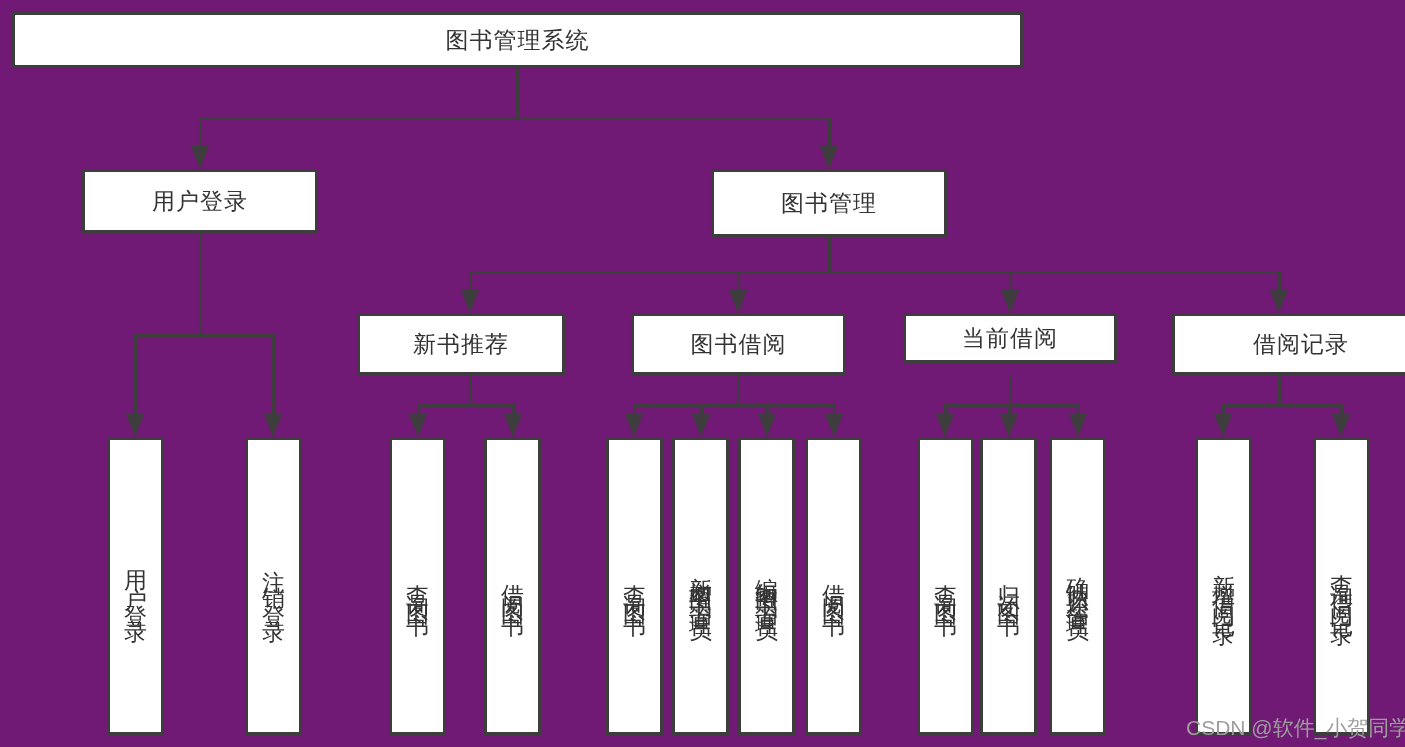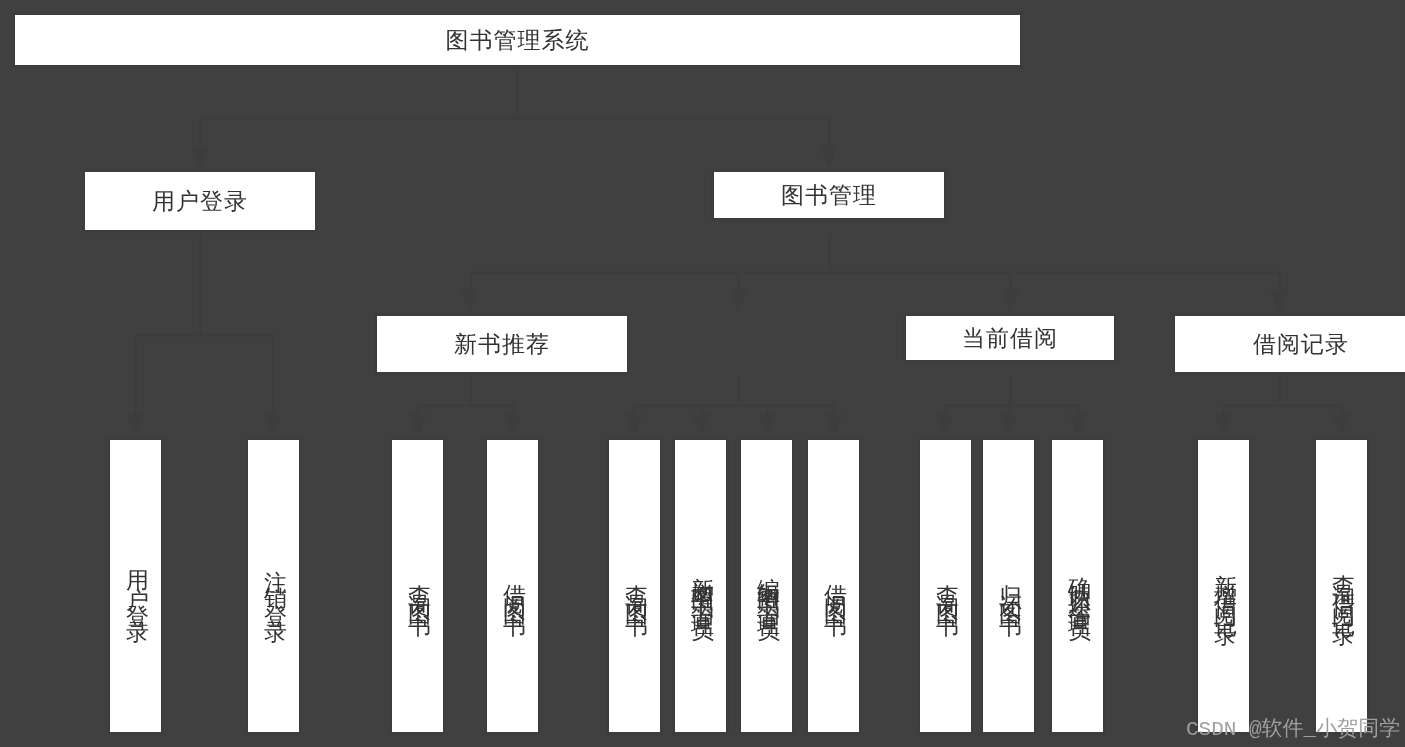--- a/index.html
+++ b/index.html
@@ -1,20 +1,20 @@
 <!DOCTYPE html>
 <html><head>
 <meta charset="utf-8">
 <style>
   html,body{margin:0;padding:0;background:#ffffff;}
   .canvas{
     position:relative;
     width:1405px;height:747px;
-    background:#404040;
-    font-family:Liberation Mono, monospace;
+    background:#701a75;
+    font-family:Liberation Sans, sans-serif;
     overflow:hidden;
   }
   
   .node{
     position:absolute;
     box-sizing:border-box;
     border:3px solid #3d3d3d;
     background:#ffffff;
     display:flex;
     align-items:center;
@@ -33,22 +33,22 @@
     letter-spacing:6px;
     white-space:normal;
     line-height:1;
   }
   .vnode.sp-wide .lbl{letter-spacing:17px;}
   .vnode.sp-mid .lbl{letter-spacing:10px;}
 
   
   .n-root           {left:12px;  top:12px;  width:1011px;height:56px;}
   .n-user-login     {left:82px;  top:169px; width:236px; height:64px;}
-  .n-book-mgmt      {left:711px; top:169px; width:236px; height:52px;}
-  .n-new-books      {left:374px; top:313px; width:256px; height:62px;justify-content:center;}
+  .n-book-mgmt      {left:711px; top:169px; width:236px; height:68px;}
+  .n-new-books      {left:357px; top:313px; width:208px; height:62px;justify-content:center;}
   .n-book-borrow    {left:631px; top:313px; width:215px; height:62px;}
   .n-current-borrow {left:903px; top:313px; width:214px; height:50px;}
   .n-borrow-records {left:1172px;top:313px; width:258px; height:62px;}
 
   .leaf{top:437px;width:57px;height:298px;}
   .n-ul-login   {left:107px;}
   .n-ul-logout  {left:245px;}
   .n-nb-query   {left:389px;}
   .n-nb-borrow  {left:484px;}
   .n-bb-query   {left:606px;}
@@ -152,20 +152,23 @@
   <div class="node n-user-login">
     <span class="lbl">用户登录</span>
   </div>
   <div class="node n-book-mgmt">
     <span class="lbl">图书管理</span>
   </div>
 
   <div class="node n-new-books">
     <span class="lbl">新书推荐</span>
   </div>
+  <div class="node n-book-borrow">
+    <span class="lbl">图书借阅</span>
+  </div>
   <div class="node n-current-borrow">
     <span class="lbl">当前借阅</span>
   </div>
   <div class="node n-borrow-records">
     <span class="lbl">借阅记录</span>
   </div>
 
   <div class="node vnode sp-wide leaf n-ul-login">
     <span class="lbl">用户登录</span>
   </div>

